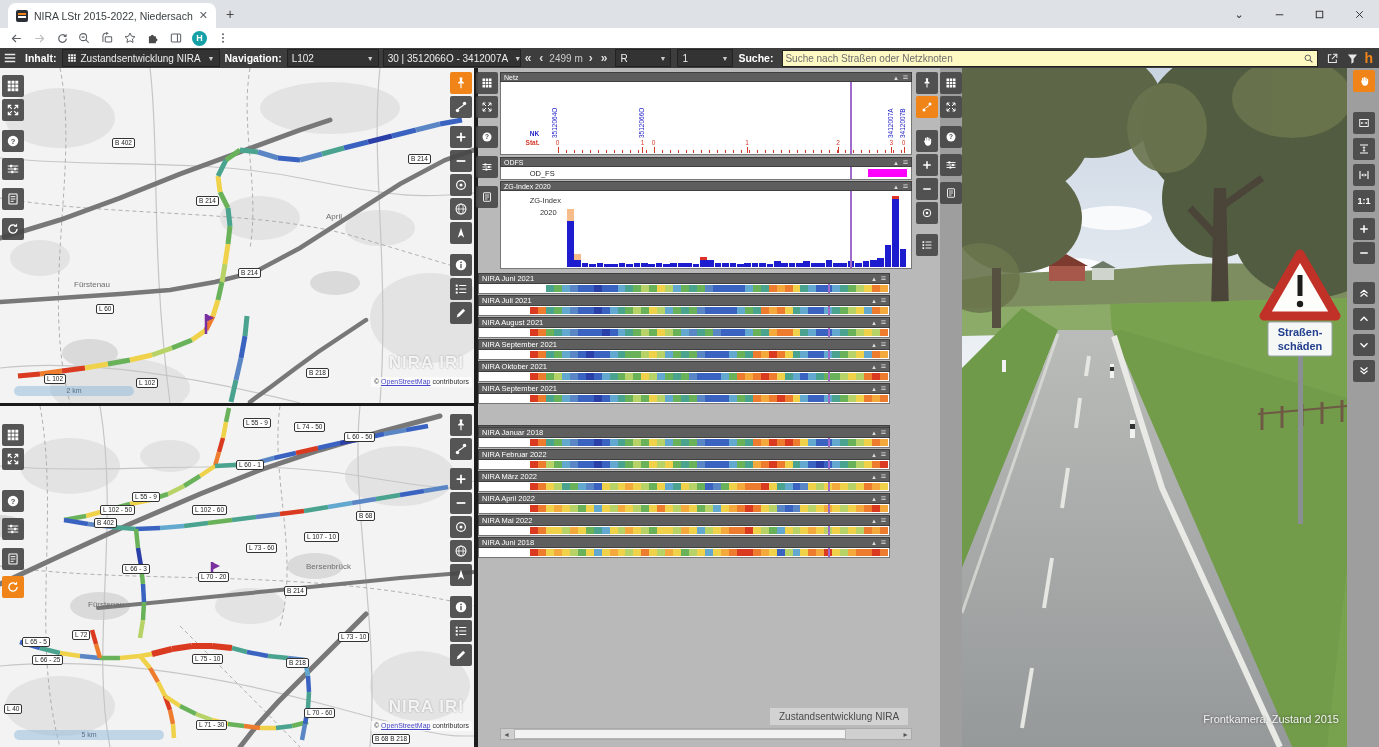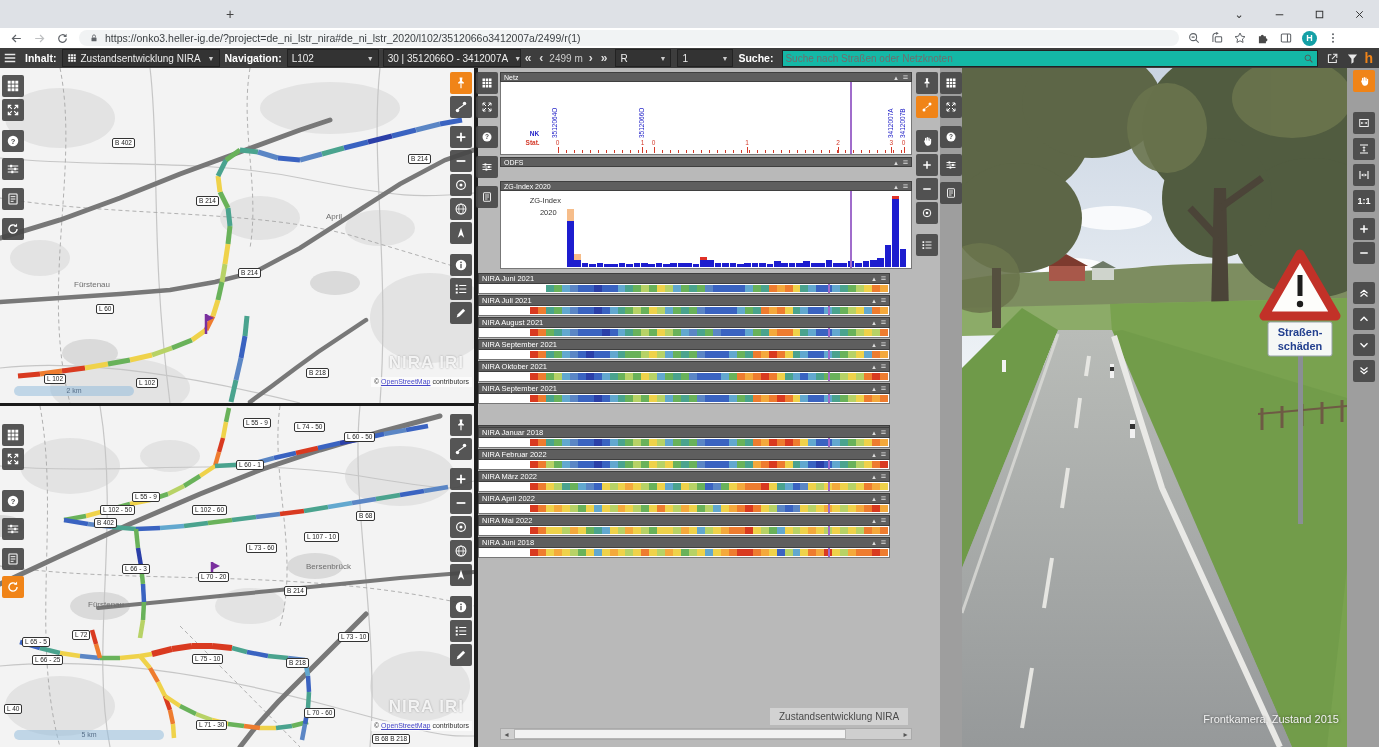--- a/index.html
+++ b/index.html
@@ -21,21 +21,21 @@
   #urlpill .u{font-size:10.5px;color:#3c4043;white-space:nowrap;overflow:hidden;}
   #addrright{display:flex;align-items:center;margin-left:8px;gap:9px;}
   #avatar{width:15px;height:15px;border-radius:50%;background:#14a0a6;color:#fff;font-size:9px;font-weight:bold;display:flex;align-items:center;justify-content:center;}
   
   #apptb{position:absolute;left:0;top:48px;width:1379px;height:20px;background:#3d3d3d;display:flex;align-items:center;color:#fff;}
   #apptb .lbl{font-size:10.5px;font-weight:bold;margin:0 5px;white-space:nowrap;}
   .dd{height:16px;background:#333;border:1px solid #222;display:flex;align-items:center;padding:0 4px;font-size:10px;color:#eee;white-space:nowrap;}
   .dd .car{margin-left:auto;font-size:7px;color:#ccc;padding-left:6px;}
   .navbtn{font-size:12px;font-weight:bold;color:#ddd;padding:0 4px;}
   #stationtxt{font-size:10px;color:#ccc;padding:0 2px;}
-  #searchbox{height:15px;background:#14b8a6;flex:1 1 auto;margin:0 4px;display:flex;align-items:center;border:1px solid #222;}
+  #searchbox{height:15px;background:#fef9c3;flex:1 1 auto;margin:0 4px;display:flex;align-items:center;border:1px solid #222;}
   #searchbox input{flex:1;background:transparent;border:0;outline:none;font-size:10px;color:#333;font-family:"Liberation Sans",sans-serif;}
   #searchbox input::placeholder{color:#6e6e6e;}
   .tbico{display:flex;align-items:center;justify-content:center;width:20px;height:18px;color:#e8e8e8;}
   #hlogo{color:#f08418;font-weight:bold;font-size:14px;margin:0 6px 0 2px;}
   
   #main{position:absolute;left:0;top:68px;width:1379px;height:679px;background:#222;}
   #mapscol{position:absolute;left:0;top:0;width:474px;height:679px;}
   .mappanel{position:absolute;left:0;width:474px;overflow:hidden;background:#f3f3f3;}
   #map-top{top:0;height:335px;border-bottom:3px solid #1a1a1a;}
   #map-bot{top:338px;height:341px;}
@@ -263,20 +263,25 @@
       </symbol>
     <symbol id="i-send" viewBox="0 0 24 24">
         <path d="M5 19V8.5A4.5 4.5 0 0 1 9.5 4H13" stroke="currentColor" stroke-width="1.8" fill="none"></path>
         <path d="M10.5 1.5L15 4l-4.5 3z" fill="currentColor"></path>
         <rect x="9" y="10" width="11" height="9" rx="1.5" stroke="currentColor" stroke-width="1.8" fill="none"></rect>
       </symbol>
   </defs>
 </svg>
 
 <div id="tabstrip">
+  <div id="tab">
+    <span class="fav"></span>
+    <span class="t">NIRA LStr 2015-2022, Niedersach</span>
+    <span class="x">✕</span>
+  </div>
   <div id="newtab">+</div>
   <div class="winctl" style="right:120px">⌄</div>
   <div class="winctl" style="right:80px">
       <svg class="ic" width="13" height="13">
         <use href="#i-min"></use>
       </svg>
     </div>
   <div class="winctl" style="right:40px">
       <svg class="ic" width="13" height="13">
         <use href="#i-max"></use>
@@ -297,28 +302,20 @@
   <span class="nico" style="opacity:.4">
       <svg class="ic" width="13" height="13">
         <use href="#i-fwd"></use>
       </svg>
     </span>
   <span class="nico">
       <svg class="ic" width="13" height="13">
         <use href="#i-reload"></use>
       </svg>
     </span>
-  <div id="urlpill">
-    <span class="lock" style="color:#5f6368">
-        <svg class="ic" width="10" height="10">
-          <use href="#i-lock"></use>
-        </svg>
-      </span>
-    <span class="u">https://onko3.heller-ig.de/?project=de_ni_lstr_nira#de_ni_lstr_2020/l102/3512066o3412007a/2499/r(1)</span>
-  </div>
   <div id="addrright">
     <span style="color:#5f6368">
         <svg class="ic" width="14" height="14">
           <use href="#i-zoomlens"></use>
         </svg>
       </span>
     <span style="color:#5f6368">
         <svg class="ic" width="14" height="14">
           <use href="#i-send"></use>
         </svg>
@@ -923,20 +920,25 @@
           <div class="tmark" style="left: 97.65%; height: 3px;"></div>
         </div>
     </div>
 
     <div class="sec" style="top:89px">
       <div class="sechead">
         <span class="st">ODFS</span>
         <span class="hctl">▴</span>
           <span class="hctl menu">≡</span>
       </div>
+      <div class="secbody" id="odfsrow">
+        <span class="rl">OD_FS</span>
+        <div id="odfsbar" style="left: 89.5%; width: 9.5%; background: rgb(255, 0, 255);"></div>
+        <div class="cursor" style="left: 85.1%;"></div>
+      </div>
     </div>
 
     <div class="sec" style="top:113px">
       <div class="sechead">
         <span class="st">ZG-Index 2020</span>
         <span class="hctl">▴</span>
           <span class="hctl menu">≡</span>
       </div>
       <div class="secbody" id="zgbody">
         <span class="zglbl" style="left:7%;top:5px">ZG-Index</span>

